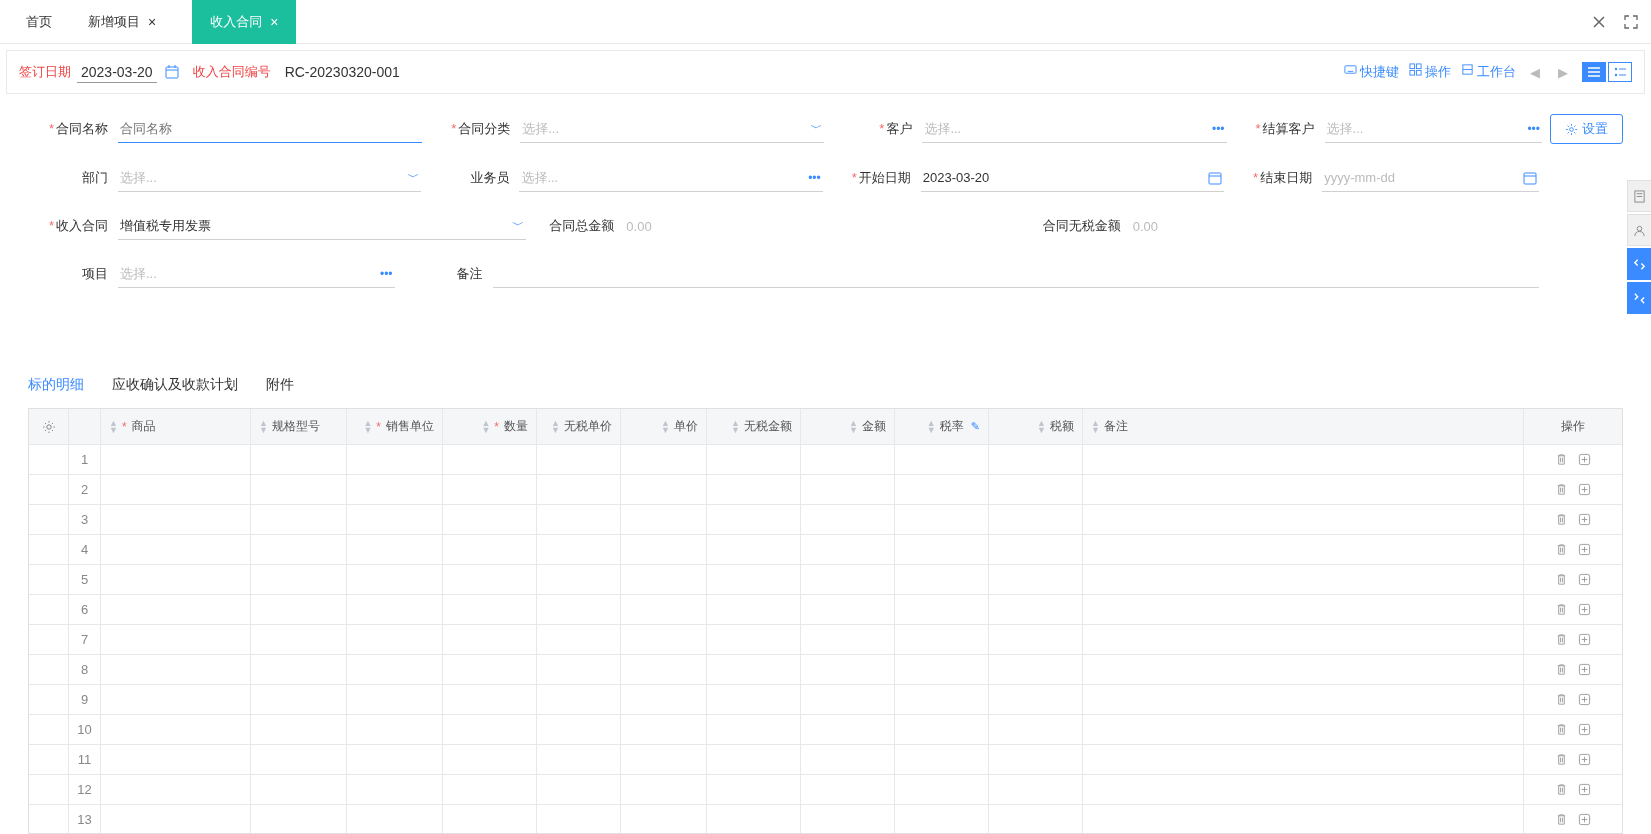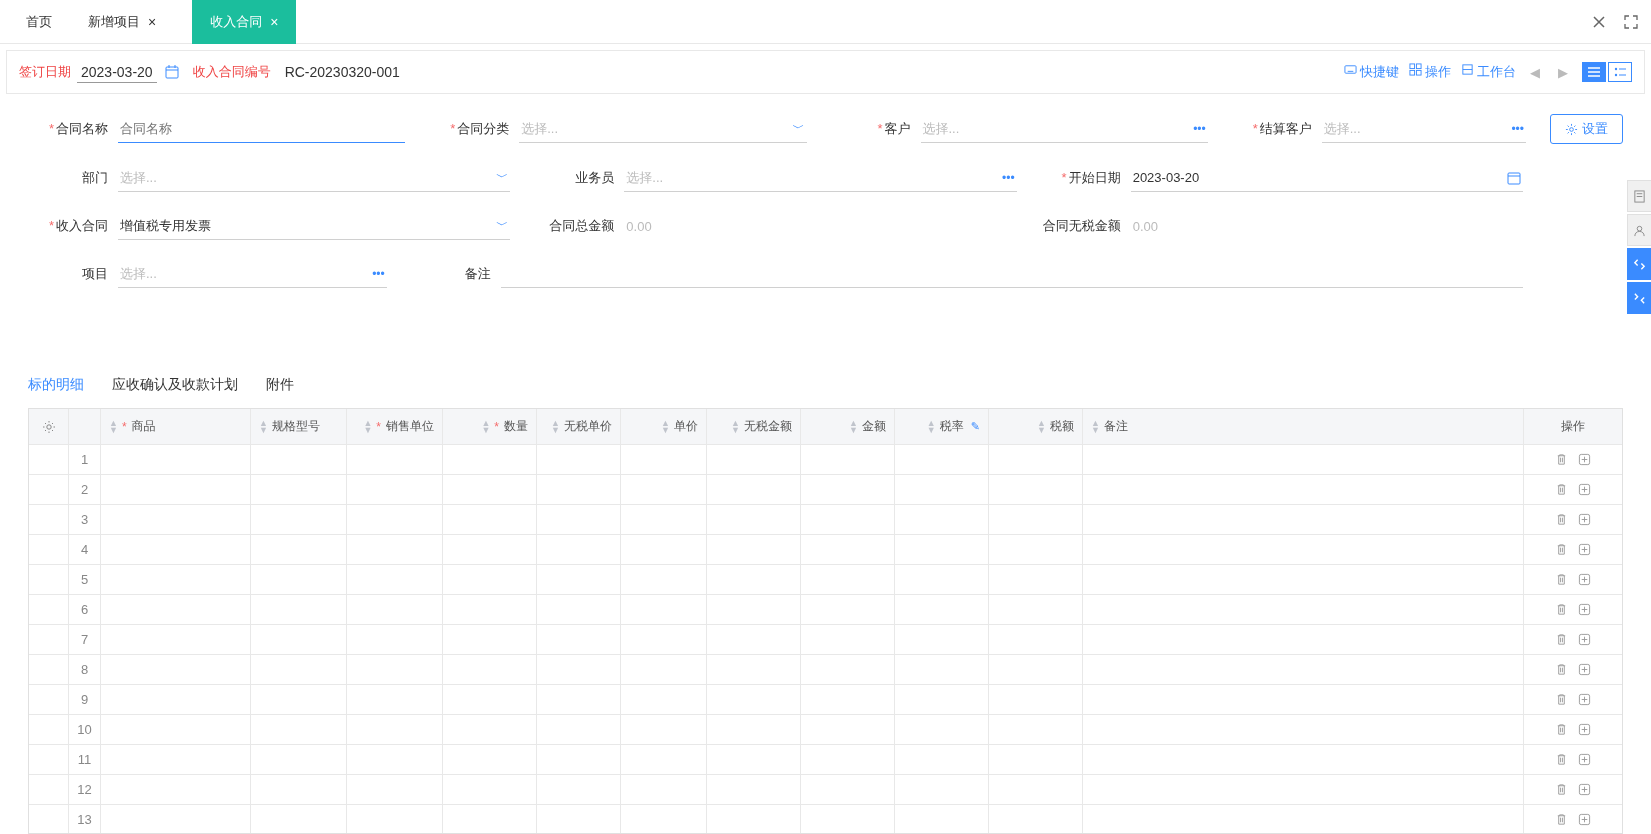--- a/index.html
+++ b/index.html
@@ -23,21 +23,21 @@
 .tb-right { margin-left: auto; display: flex; align-items: center; gap: 10px; }
 .tb-link { color: #3a8bff; cursor: pointer; display: flex; align-items: flex-start; gap: 3px; font-size: 13px; }
 .nav-arrow { color: #bbb; cursor: pointer; padding: 0 4px; }
 .view-toggle { display: flex; gap: 2px; }
 .view-btn { width: 24px; height: 20px; border: 1px solid #3a8bff; display: flex; align-items: center; justify-content: center; cursor: pointer; font-size: 11px; }
 .view-btn.active { background: #3a8bff; color: #fff; }
 .view-btn:not(.active) { color: #3a8bff; background: #fff; }
 
 
 .form-area { padding: 20px 28px 10px 28px; }
-.form-row { display: flex; margin-bottom: 20px; gap: 24px; }
+.form-row { display: flex; margin-bottom: 20px; gap: 8px; }
 .form-field { display: flex; align-items: center; flex: 1; min-width: 0; }
 .field-label { width: 80px; text-align: right; margin-right: 10px; font-size: 13px; color: #333; flex-shrink: 0; }
 .field-label .req { color: #f56c6c; margin-right: 2px; }
 .field-input { flex: 1; height: 28px; border: none; border-bottom: 1px solid #d0d0d0; font-size: 13px; outline: none; display: flex; align-items: center; justify-content: space-between; padding: 0 2px; color: #333; background: transparent; }
 .field-input.highlight { border-bottom-color: #3a8bff; }
 .field-input input { border: none; outline: none; width: 100%; font-size: 13px; background: transparent; }
 .placeholder { color: #bbb; }
 .field-suffix { color: #3a8bff; cursor: pointer; font-size: 12px; }
 .field-value { color: #333; }
 .field-readonly { flex: 1; font-size: 13px; color: #bbb; padding: 4px 2px; }
@@ -235,20 +235,32 @@
         <div class="field-input">
           <span class="field-value">2023-03-20</span>
           <span class="field-suffix">
             <svg width="14" height="14" viewBox="0 0 14 14">
                 <rect x="1" y="2" width="12" height="11" rx="1" stroke="#3a8bff" fill="none"></rect>
                 <line x1="1" y1="5" x2="13" y2="5" stroke="#3a8bff"></line>
               </svg>
           </span>
         </div>
       </div>
+      <div class="form-field" style="flex:0.78">
+        <div class="field-label"><span class="req">*</span><span>结束日期</span></div>
+        <div class="field-input">
+          <span class="placeholder">yyyy-mm-dd</span>
+          <span class="field-suffix">
+            <svg width="14" height="14" viewBox="0 0 14 14">
+                <rect x="1" y="2" width="12" height="11" rx="1" stroke="#3a8bff" fill="none"></rect>
+                <line x1="1" y1="5" x2="13" y2="5" stroke="#3a8bff"></line>
+              </svg>
+          </span>
+        </div>
+      </div>
       <div style="flex:0 0 76px"></div>
     </div>
 
     <div class="form-row">
       <div class="form-field">
         <div class="field-label"><span class="req">*</span><span>收入合同</span></div>
         <div class="field-input">
           <span class="field-value">增值税专用发票</span>
           <span class="field-suffix">﹀</span>
         </div>

